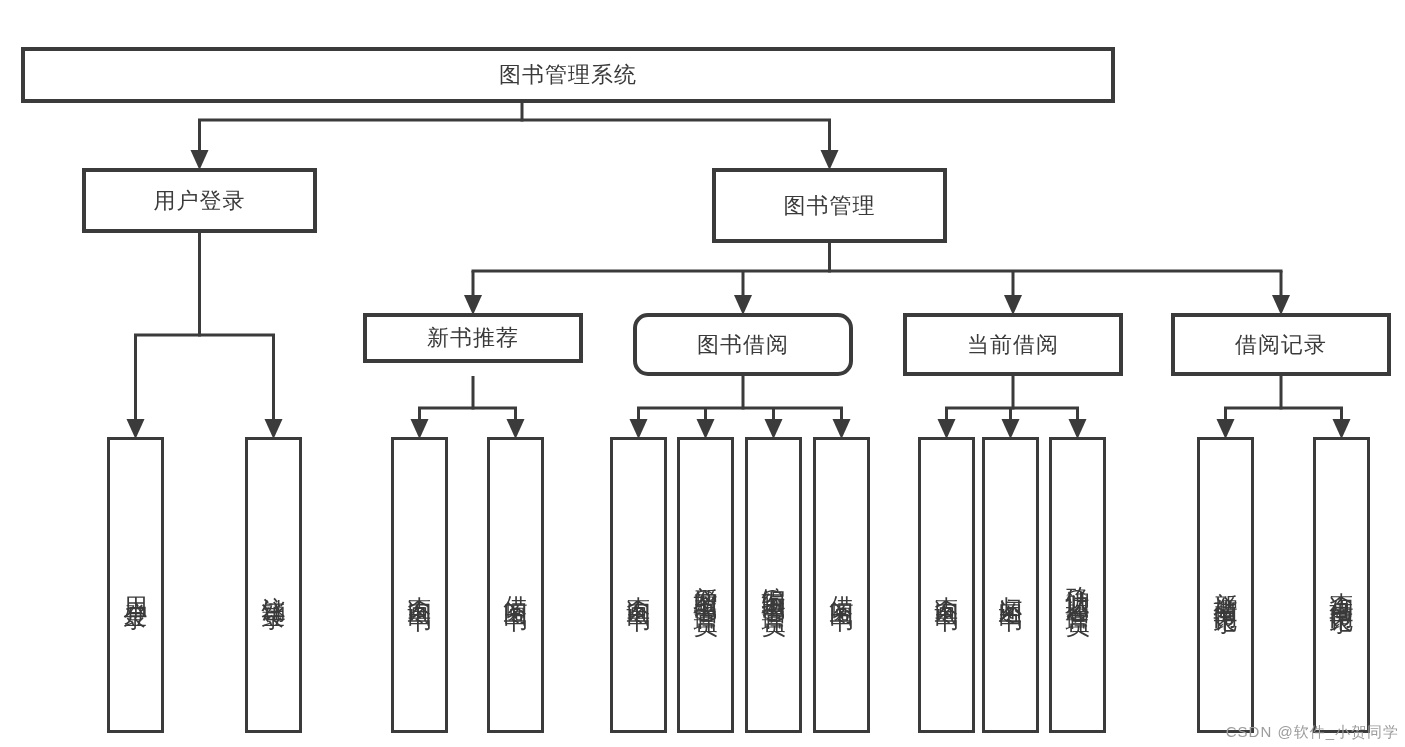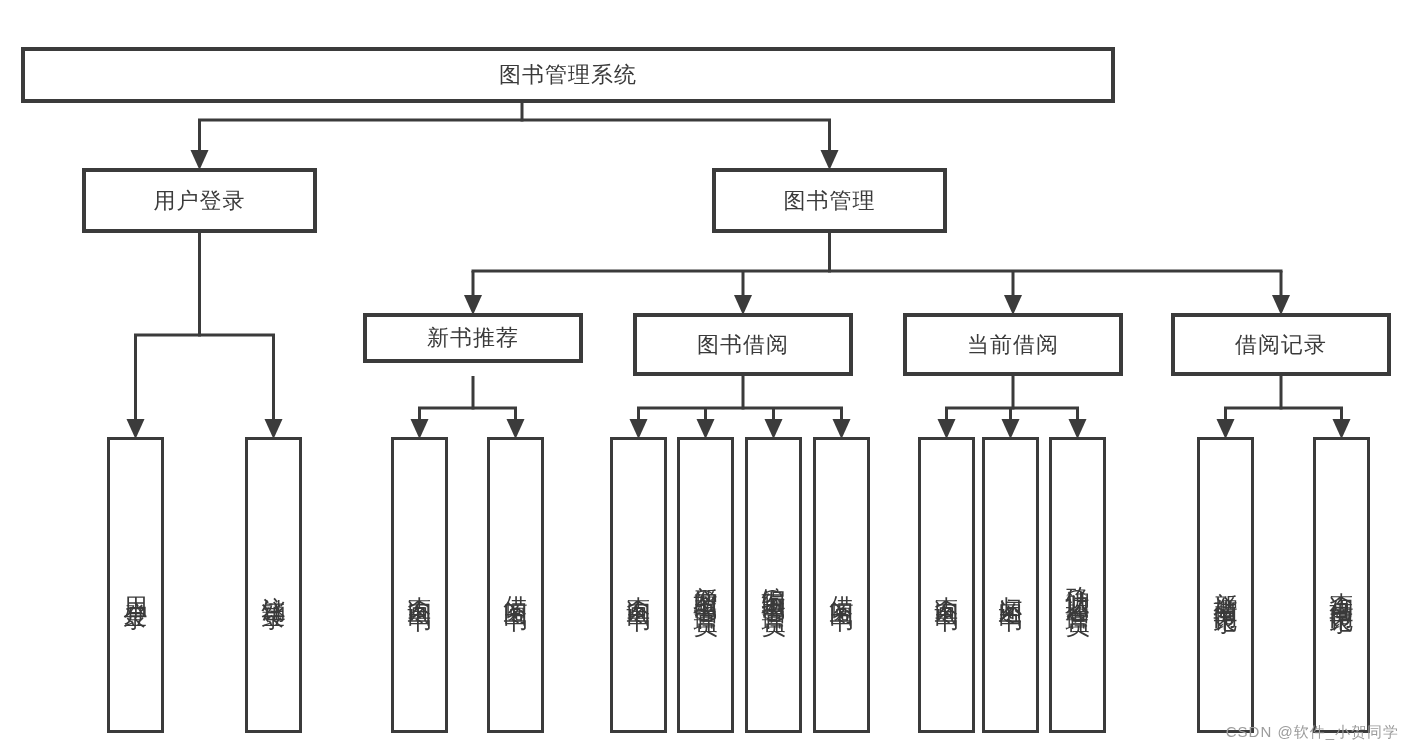--- a/index.html
+++ b/index.html
@@ -29,24 +29,24 @@
     display:flex;align-items:center;justify-content:center;
     writing-mode:vertical-rl;
     font-size:24px;letter-spacing:4px;line-height:1;
     color:var(--text,#3a3a3a);
     top:437px;width:57px;height:296px;
   }
   
   #n-root{left:21px;top:13px;width:1094px;height:56px;margin-top:34px;}
   
   #n-user-login{left:82px;top:168px;width:235px;height:65px;}
-  #n-book-mgmt{left:712px;top:168px;width:235px;height:65px;}
+  #n-book-mgmt{left:712px;top:168px;width:235px;height:75px;}
   
   #n-new-book{left:363px;top:313px;width:220px;height:50px;}
-  #n-book-borrow{left:633px;top:313px;width:220px;height:63px;}
+  #n-book-borrow{left:633px;top:313px;width:220px;height:63px;border-radius:15px;}
   #n-current-borrow{left:903px;top:313px;width:220px;height:63px;}
   #n-borrow-records{left:1171px;top:313px;width:220px;height:63px;}
   
   #lf-user-login{left:107px;}
   #lf-logout{left:245px;}
   #lf-query-a{left:391px;}
   #lf-borrow-a{left:487px;}
   #lf-query-b{left:610px;}
   #lf-add-book{left:677px;}
   #lf-edit-book{left:745px;}

